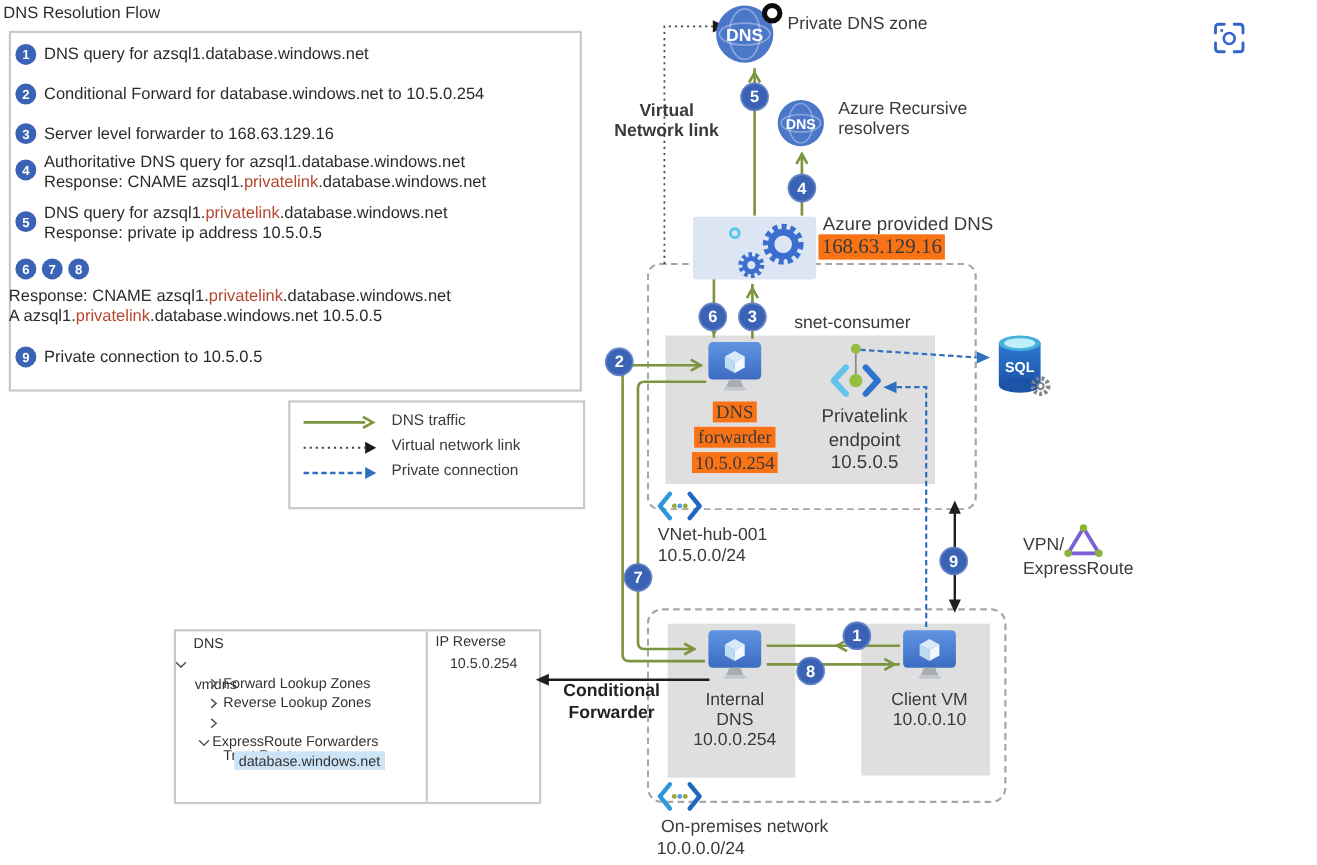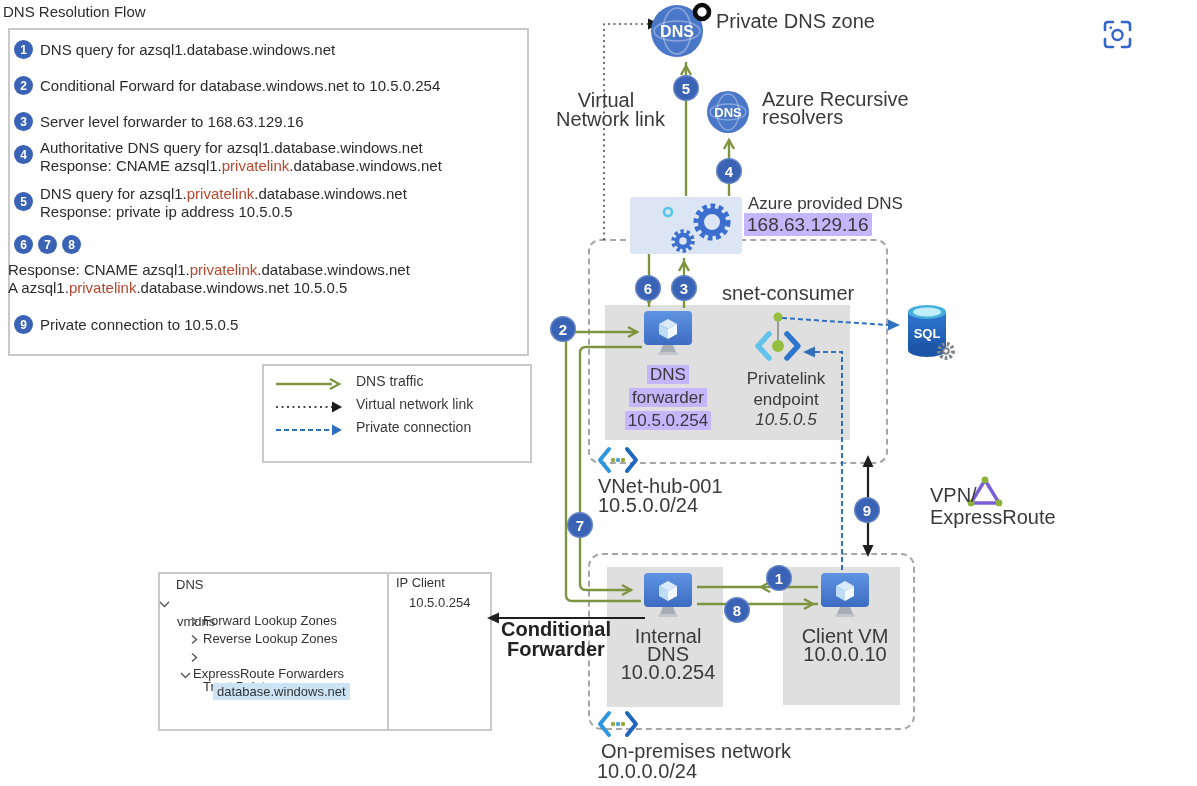--- a/index.html
+++ b/index.html
@@ -1,32 +1,32 @@
 <!DOCTYPE html>
 <html><head>
 <meta charset="utf-8">
 <style>
   html,body{margin:0;padding:0;background:#fff;}
   #stage{position:relative;width:1197px;height:786px;background:#fff;overflow:hidden;
          font-family:"Liberation Sans",sans-serif;color:#2f2f2f;}
   .abs{position:absolute;}
-  .lbl{position:absolute;color:#3a3a3a;font-size:20px;line-height:19px;white-space:nowrap;z-index:3;}
+  .lbl{position:absolute;color:#3a3a3a;font-size:16px;line-height:19px;white-space:nowrap;z-index:3;}
   .ctr{text-align:center;}
   .box{position:absolute;z-index:1;}
   .dashedbox{border:2px dashed #A6A6A6;border-radius:12px;background:transparent;}
   .graybox{background:#E0DFDF;}
   .panel{background:#fff;border:2px solid #C9C9C9;}
   .badge{position:absolute;width:26px;height:26px;border-radius:50%;background:#3A62B5;color:#fff;
          font-weight:bold;font-size:15px;display:flex;align-items:center;justify-content:center;
          transform:translate(-50%,-50%);z-index:6;box-shadow:inset 0 0 0 1.5px rgba(255,255,255,.22);}
   .sbadge{position:absolute;width:19px;height:19px;border-radius:50%;background:#3A62B5;color:#fff;
           font-weight:bold;font-size:12px;display:flex;align-items:center;justify-content:center;z-index:4;}
   .flowtxt{position:absolute;font-size:15px;line-height:18px;color:#2b2b2b;white-space:nowrap;z-index:3;}
   .red{color:#B5472E;}
-  .hl{background:#c4b5fd;padding:0 3px;display:inline-block;}
+  .hl{background:#f97316;padding:0 3px;display:inline-block;font-family:Liberation Serif, serif;}
   .treetxt{position:absolute;font-size:13px;line-height:15px;color:#333;white-space:nowrap;z-index:3;}
   .treesel{background:#CDE4F6;padding:1px 4px;}
   .bold{font-weight:bold;}
   #overlay{position:absolute;left:0;top:0;z-index:2;}
   svg text{font-family:"Liberation Sans",sans-serif;}
 </style>
 </head>
 <body>
 
 <div id="stage">
@@ -257,48 +257,48 @@
   <svg class="abs" style="left:190px;top:652px;z-index:3;" width="8" height="11">
       <polyline points="2,1.5 6.5,5.5 2,9.5" fill="none" stroke="#555" stroke-width="1.4"></polyline>
     </svg>
   <div class="treetxt" style="left:203px;top:679px;">Trust Points</div>
   <svg class="abs" style="left:180px;top:670px;z-index:3;" width="11" height="10">
       <polyline points="1,3 5.5,7.5 10,3" fill="none" stroke="#555" stroke-width="1.4"></polyline>
     </svg>
   <div class="treetxt" style="left:193px;top:666px;">ExpressRoute Forwarders</div>
   <div class="treetxt" style="left:213px;top:684px;"><span class="treesel">database.windows.net</span></div>
 
-  <div class="treetxt" style="left:396px;top:575px;">IP Client</div>
+  <div class="treetxt" style="left:396px;top:575px;">IP Reverse</div>
   <div class="treetxt" style="left:409px;top:595px;">10.5.0.254</div>
 
   <div class="lbl ctr bold" style="left:496px;top:619px;width:120px;line-height:20px;color:#222;">
     <span>Conditional</span><br>
     <span>Forwarder</span>
   </div>
 
   <div class="lbl" style="left:716px;top:12px;">Private DNS zone</div>
   <div class="lbl" style="left:762px;top:90px;">Azure Recursive</div>
   <div class="lbl" style="left:762px;top:108px;">resolvers</div>
-  <div class="lbl ctr" style="left:556px;top:91px;width:100px;">
+  <div class="lbl ctr" style="left:556px;top:91px;width:100px;font-weight:bold;">
     <span>Virtual</span><br>
     <span>Network link</span>
   </div>
 
   <div class="lbl" style="left:748px;top:194px;font-size:17px;">Azure provided DNS</div>
   <div class="lbl" style="left:744px;top:213px;font-size:19px;line-height:23px;"><span class="hl">168.63.129.16</span></div>
 
   <div class="lbl" style="left:722px;top:284px;">snet-consumer</div>
 
   <div class="lbl ctr" style="left:620px;top:365px;width:96px;font-size:17px;"><span class="hl">DNS</span></div>
   <div class="lbl ctr" style="left:620px;top:388px;width:96px;font-size:17px;"><span class="hl">forwarder</span></div>
   <div class="lbl ctr" style="left:620px;top:411px;width:96px;font-size:17px;"><span class="hl">10.5.0.254</span></div>
 
   <div class="lbl ctr" style="left:738px;top:369px;width:96px;font-size:17px;">Privatelink</div>
   <div class="lbl ctr" style="left:738px;top:390px;width:96px;font-size:17px;">endpoint</div>
-  <div class="lbl ctr" style="left:738px;top:410px;width:96px;font-size:17px;font-style:italic;">10.5.0.5</div>
+  <div class="lbl ctr" style="left:738px;top:410px;width:96px;font-size:17px;">10.5.0.5</div>
 
 
   <div class="lbl" style="left:598px;top:477px;">VNet-hub-001</div>
   <div class="lbl" style="left:598px;top:496px;">10.5.0.0/24</div>
 
   <div class="lbl" style="left:930px;top:486px;">VPN/</div>
   <div class="lbl" style="left:930px;top:508px;">ExpressRoute</div>
 
   <div class="lbl ctr" style="left:620px;top:627px;width:96px;">Internal</div>
   <div class="lbl ctr" style="left:620px;top:645px;width:96px;">DNS</div>

